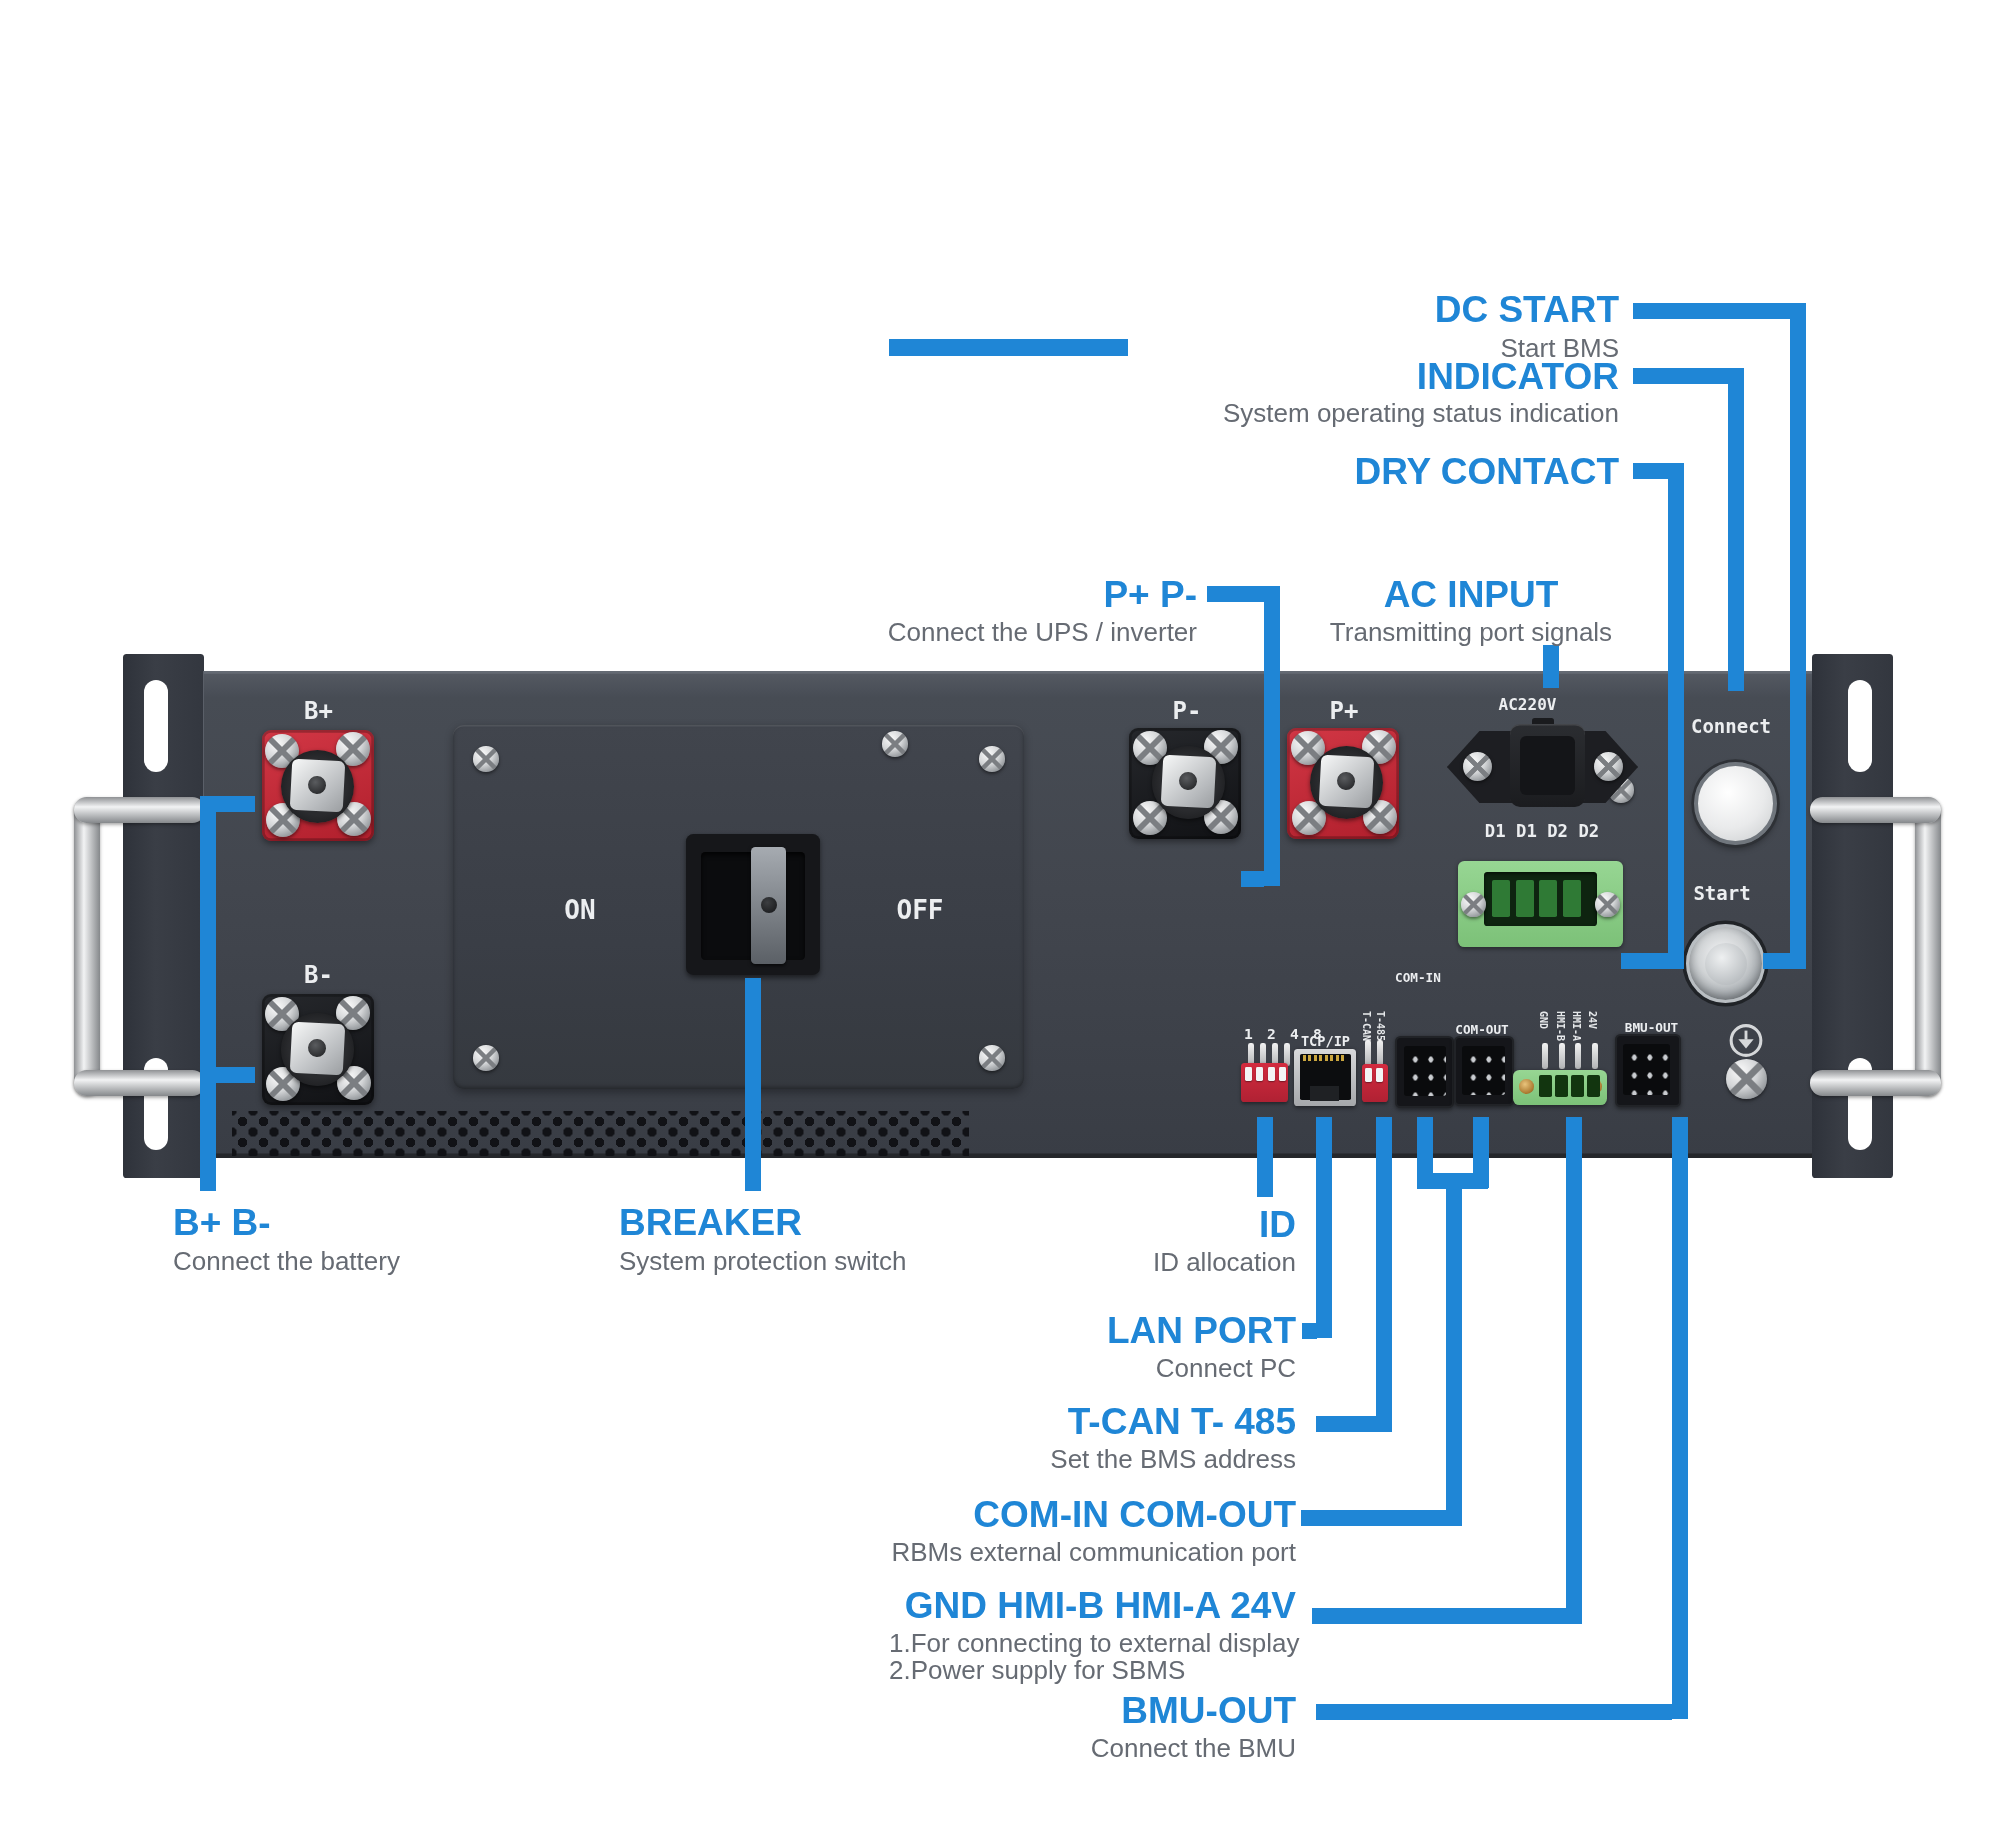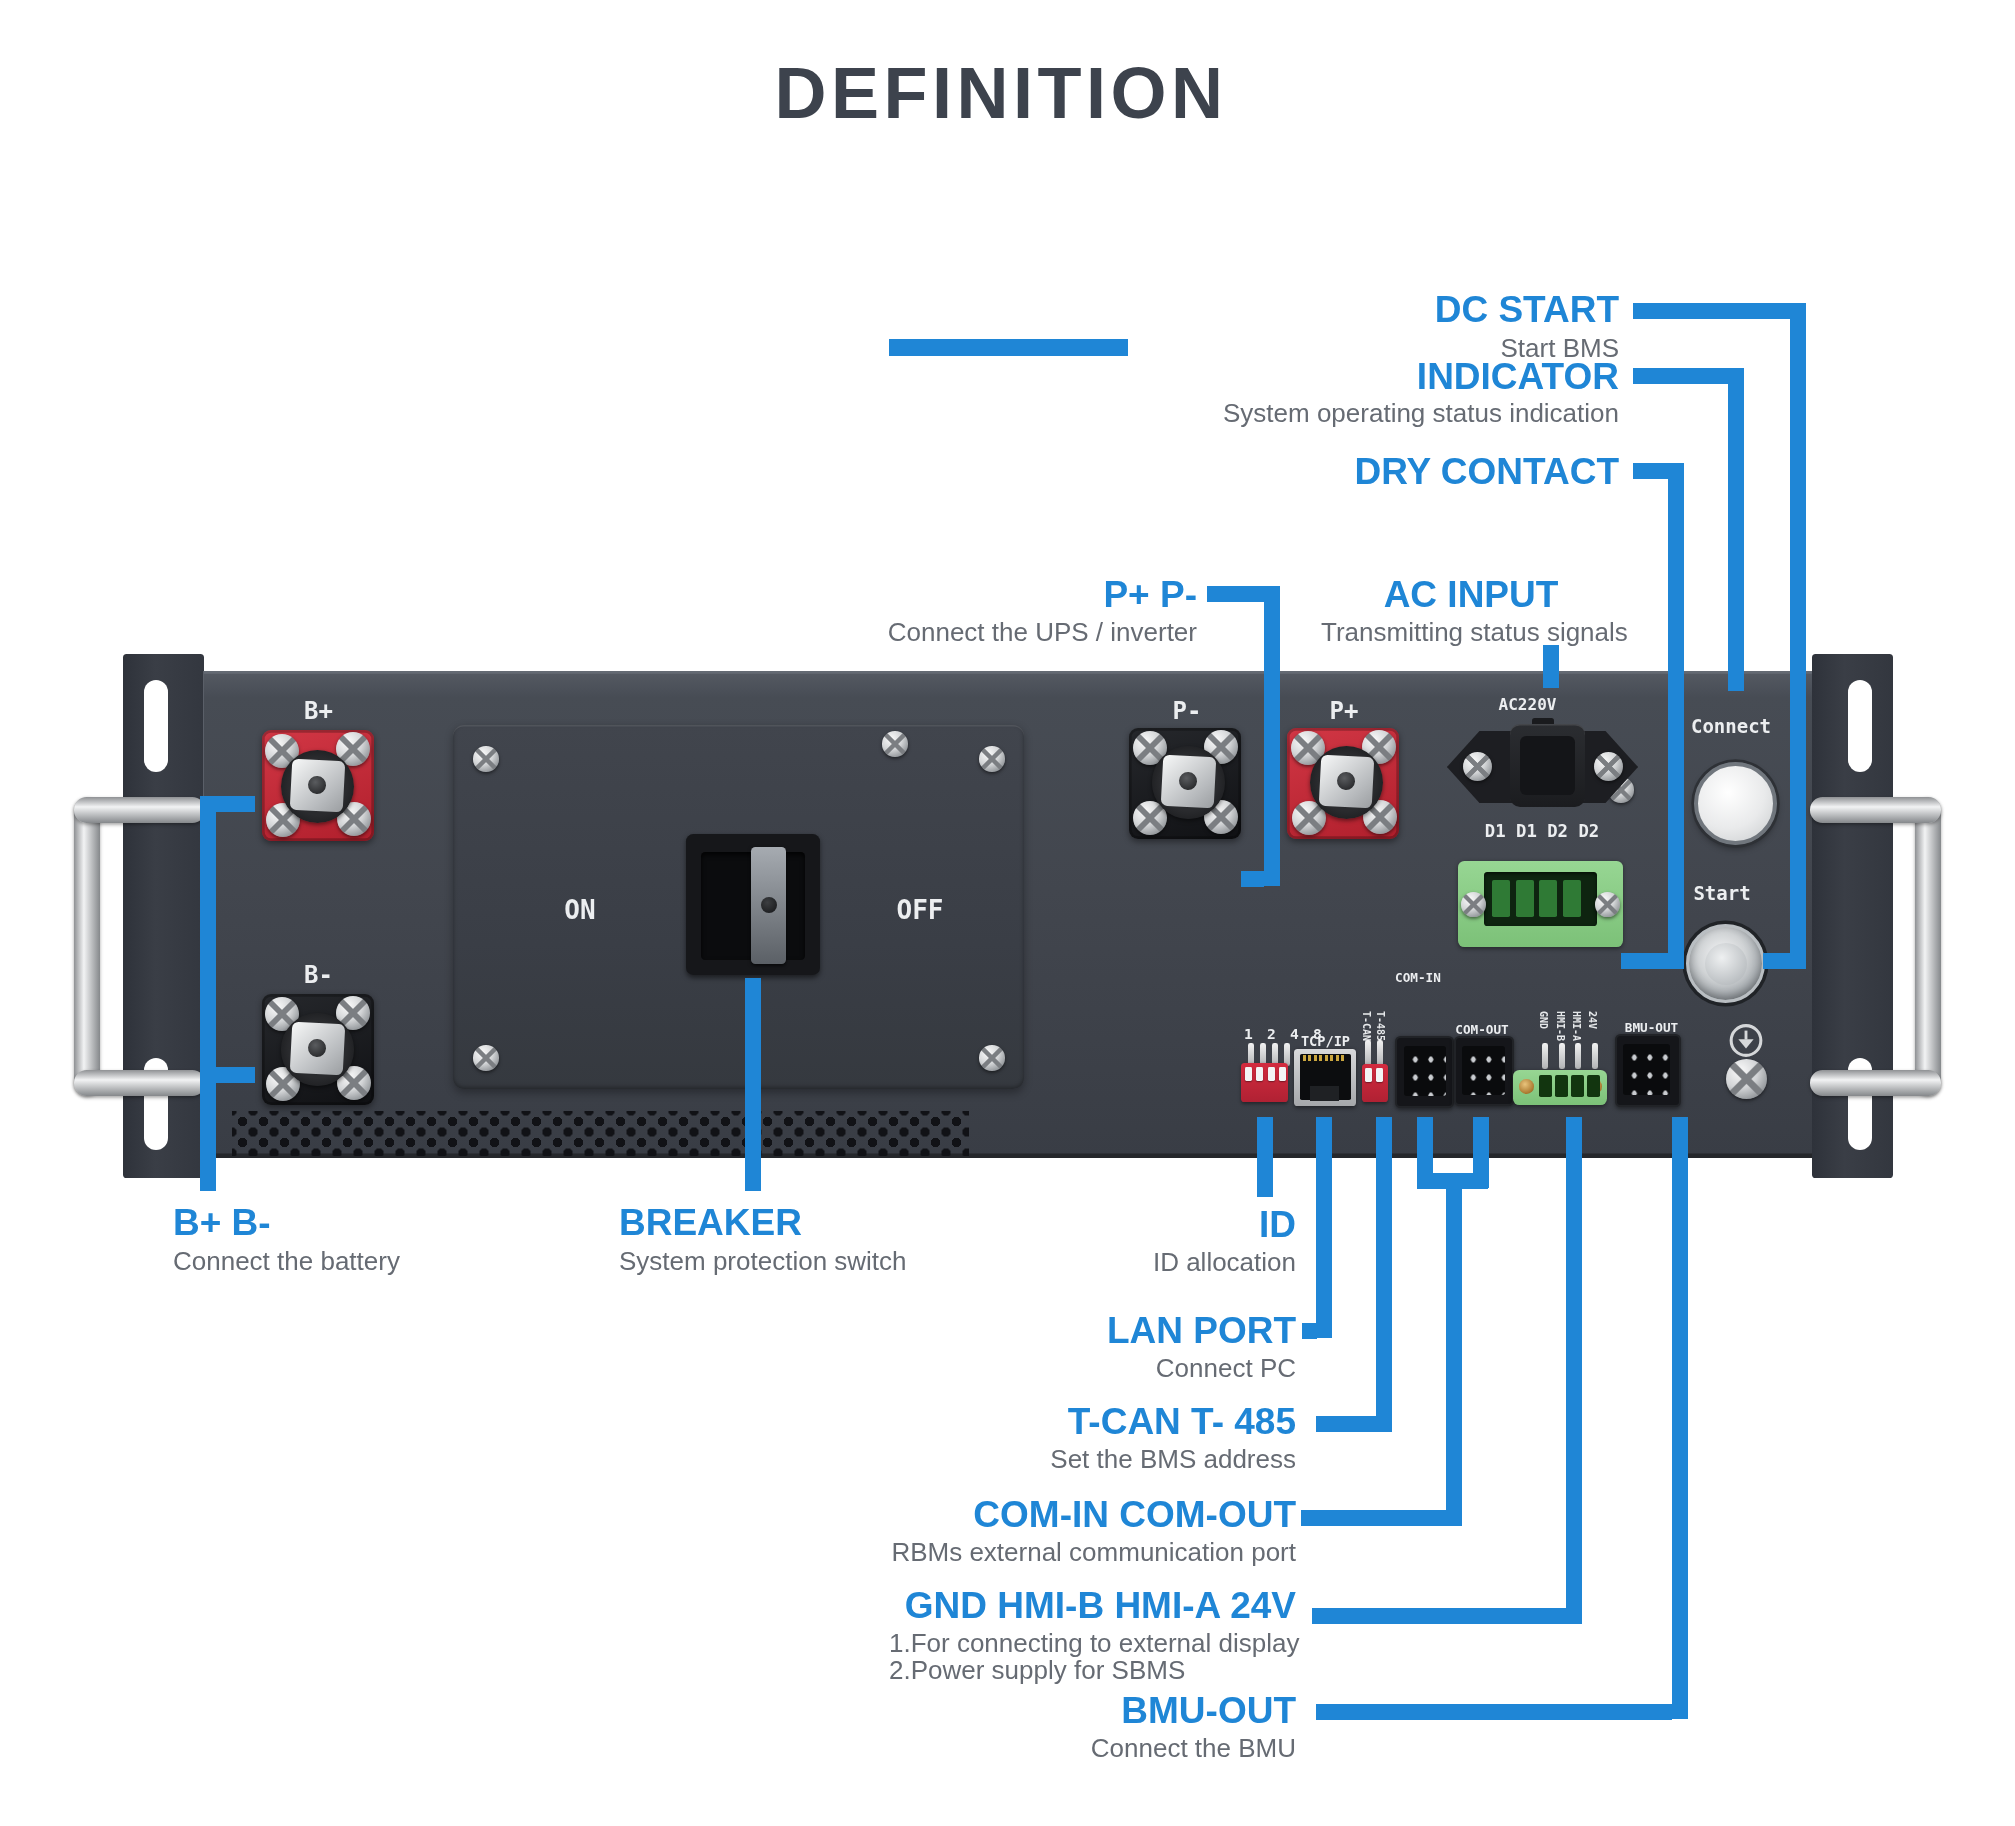--- a/index.html
+++ b/index.html
@@ -53,21 +53,20 @@
   .gterm{position:absolute;background:linear-gradient(180deg,#97d693,#7cc178);border-radius:6.4px;box-shadow:0 1.8px 4.5px rgba(0,0,0,.4);}
   .gslot{position:absolute;background:#12350f;border-radius:1.8px;}
   .ghole{position:absolute;border-radius:50%;background:radial-gradient(circle at 40% 35%,#e9c47c,#a9772e 70%,#6b4a1b);}
 </style>
 </head>
 <body>
 
 <div id="canvas">
 
   <div class="title">
-    <div>DEFINITION</div>
   </div>
   <div class="accent-bar"></div>
 
   <div class="ear" style="left:123px;"></div>
   <div class="ear" style="left:1812px;"></div>
   <div class="slot" style="left:144px;top:680px;"></div>
   <div class="slot" style="left:144px;top:1058px;"></div>
   <div class="slot" style="left:1848px;top:680px;"></div>
   <div class="slot" style="left:1848px;top:1058px;"></div>
 
@@ -264,21 +263,21 @@
 
   <div class="lbl ra" style="right:396px;top:358px;">INDICATOR</div>
   <div class="dsc ra" style="right:396px;top:400px;">System operating status indication</div>
 
   <div class="lbl ra" style="right:396px;top:453px;">DRY CONTACT</div>
 
   <div class="lbl ra" style="right:818px;top:576px;">P+ P-</div>
   <div class="dsc ra" style="right:818px;top:619px;">Connect the UPS / inverter</div>
 
   <div class="lbl ctr" style="left:1321px;top:576px;width:300px;">AC INPUT</div>
-  <div class="dsc ctr" style="left:1321px;top:619px;width:300px;">Transmitting status signals</div>
+  <div class="dsc ctr" style="left:1321px;top:619px;width:300px;">Transmitting port signals</div>
 
   <div class="lbl" style="left:173px;top:1204px;">B+ B-</div>
   <div class="dsc" style="left:173px;top:1248px;">Connect the battery</div>
 
   <div class="lbl" style="left:619px;top:1204px;">BREAKER</div>
   <div class="dsc" style="left:619px;top:1248px;">System protection switch</div>
 
   <div class="lbl ra" style="right:719px;top:1206px;">ID</div>
   <div class="dsc ra" style="right:719px;top:1249px;">ID allocation</div>
 

